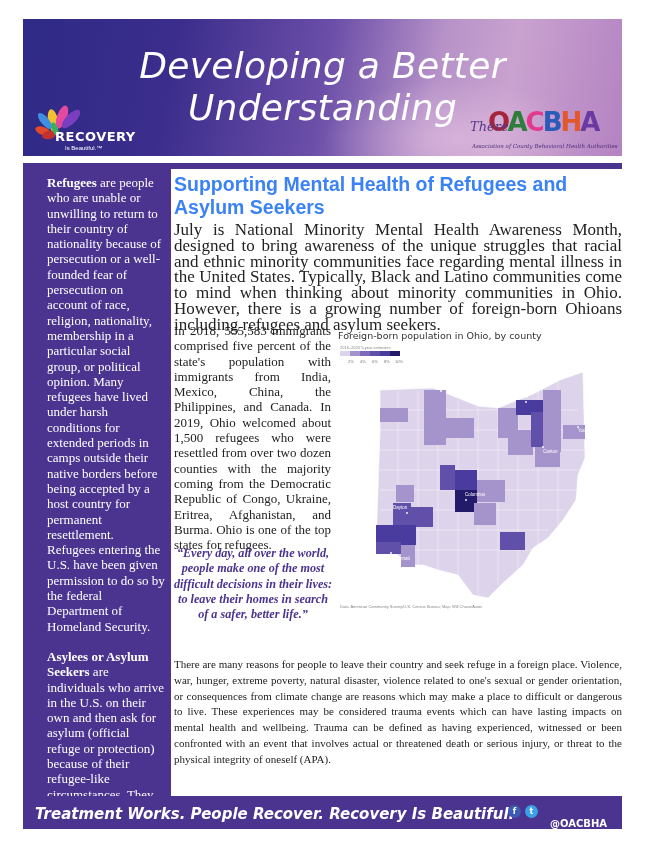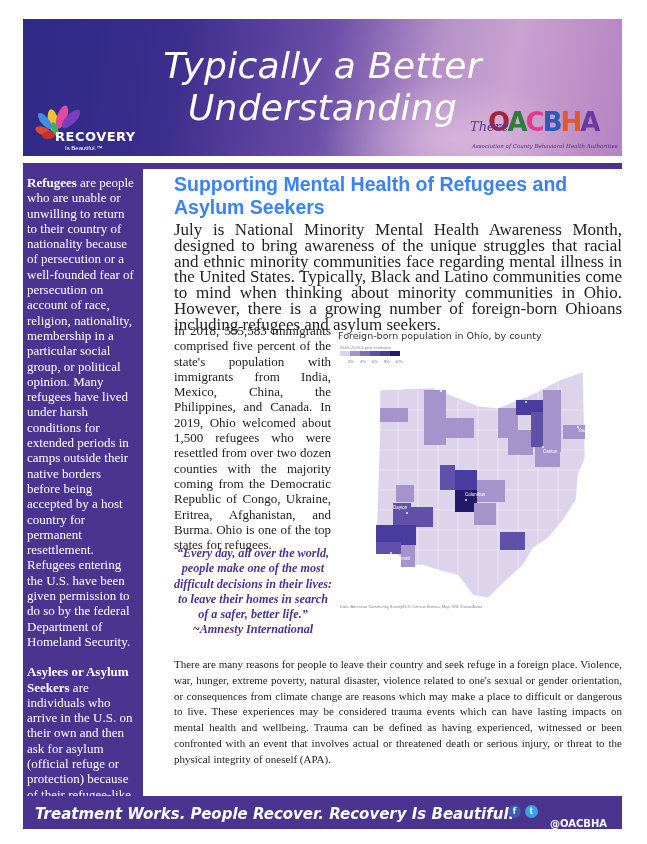--- a/index.html
+++ b/index.html
@@ -30,22 +30,22 @@
     font-size: 6px;
   }
   .logo-oacbha { position: absolute; left: 447px; top: 88px; width: 150px; height: 48px; z-index: 2; }
   .logo-oacbha .letters { position: absolute; left: 18px; top: 0; font-family: "DejaVu Sans", sans-serif; font-weight: bold; font-size: 26px; letter-spacing: -2px; }
   .logo-oacbha .ohio { position: absolute; left: 0; top: 12px; font-family: "DejaVu Serif", serif; font-style: italic; font-size: 13px; color: #5a3a8a; }
   .logo-oacbha .sub { position: absolute; left: 2px; top: 36px; font-family: "DejaVu Serif", serif; font-style: italic; font-size: 5.5px; color: #4a2d7a; white-space: nowrap; }
 
   .topbar { position: absolute; left: 23px; top: 163px; width: 599px; height: 6px; background: #4b3390; }
 
   .sidebar {
-    position: absolute; left: 23px; top: 163px; width: 120px; height: 633px; background: #4b3390;
-    color: #ffffff; padding: 12px 6px 0 4px; font-size: 13px; line-height: 15.3px;
+    position: absolute; left: 23px; top: 163px; width: 148px; height: 633px; background: #4b3390;
+    color: #ffffff; padding: 12px 6px 0 24px; font-size: 13px; line-height: 15.3px;
   }
   .sidebar p { margin-bottom: 15px; }
   .sidebar b { font-weight: bold; }
 
   .main-title {
     position: absolute; left: 174px; top: 173px; width: 450px; color: #3b82f6;
     font-family: Liberation Sans, sans-serif; font-weight: bold; font-size: 19.5px; line-height: 23px;
   }
   .intro {
     position: absolute; left: 174px; top: 222px; width: 448px; font-size: 17px; line-height: 15.8px;
@@ -90,21 +90,21 @@
   }
   .ic-fb { background: #3b5bb5; }
   .ic-tw { background: #3aa0e8; }
   .handles { position: absolute; left: 527px; top: 22px; font-family: "DejaVu Sans", sans-serif; font-weight: bold; font-size: 10px; line-height: 11px; }
 </style>
 </head>
 <body>
 
 <div class="banner">
   <div class="banner-title">
-    <div>Typically a Better</div>
+    <div>Developing a Better</div>
     <div>Understanding</div>
   </div>
 
   <div class="logo-recovery">
     <svg width="60" height="45" viewBox="0 0 60 45" style="position:absolute;left:0;top:0;">
       <ellipse cx="18" cy="22" rx="5" ry="12" fill="#f2c12e" transform="rotate(-10 18 22)"></ellipse>
       <ellipse cx="10" cy="22" rx="4" ry="10" fill="#3f8ee0" transform="rotate(-40 10 22)"></ellipse>
       <ellipse cx="27" cy="18" rx="5" ry="12" fill="#e24aa0" transform="rotate(20 27 18)"></ellipse>
       <ellipse cx="36" cy="20" rx="5" ry="12" fill="#7a3fbf" transform="rotate(45 36 20)"></ellipse>
       <ellipse cx="8" cy="32" rx="4" ry="8" fill="#e04a2a" transform="rotate(-70 8 32)"></ellipse>
@@ -130,21 +130,20 @@
   <p><b>Refugees</b><span> are people who are unable or unwilling to return to their country of nationality because of persecution or a well-founded fear of persecution on account of race, religion, nationality, membership in a particular social group, or political opinion.  Many refugees have lived under harsh conditions for extended periods in camps outside their native borders before being accepted by a host country for permanent resettlement.  Refugees entering the U.S. have been given permission to do so by the federal Department of Homeland Security.</span></p>
   <p><b>Asylees or Asylum Seekers</b><span> are individuals who arrive in the U.S. on their own and then ask for asylum (official refuge or protection) because of their refugee-like circumstances. They are eligible for refugee services once asylum is granted by the U.S. Citizenship and Immigration Services.</span></p>
 </aside>
 
 <h1 class="main-title">Supporting Mental Health of Refugees and Asylum Seekers</h1>
 <p class="intro">July is National Minority Mental Health Awareness Month, designed to bring awareness of the unique struggles that racial and ethnic minority communities face regarding mental illness in the United States. Typically, Black and Latino communities come to mind when thinking about minority communities in Ohio. However, there is a growing number of foreign-born Ohioans including refugees and asylum seekers.</p>
 <p class="col-text">In 2018, 555,583 immigrants comprised five percent of the state's population with immigrants from India, Mexico, China, the Philippines, and Canada. In 2019, Ohio welcomed about 1,500 refugees who were resettled from over two dozen counties with the majority coming from the Democratic Republic of Congo, Ukraine, Eritrea, Afghanistan, and Burma. Ohio is one of the top states for refugees.</p>
 
 <div class="quote">
   <div>“Every day, all over the world, people make one of the most difficult decisions in their lives: to leave their homes in search of a safer, better life.”</div>
-  <div>~Amnesty International</div>
 </div>
 
 <div class="map-wrap">
   <div class="map-title">Foreign-born population in Ohio, by county</div>
   <div class="map-subtitle">2016–2020 5-year estimates</div>
   <div class="legend">
     <div class="sw" style="background:#ddd3ea"></div>
     <div class="sw" style="background:#a593cc"></div>
     <div class="sw" style="background:#7e6cb8"></div>
     <div class="sw" style="background:#6150aa"></div>

